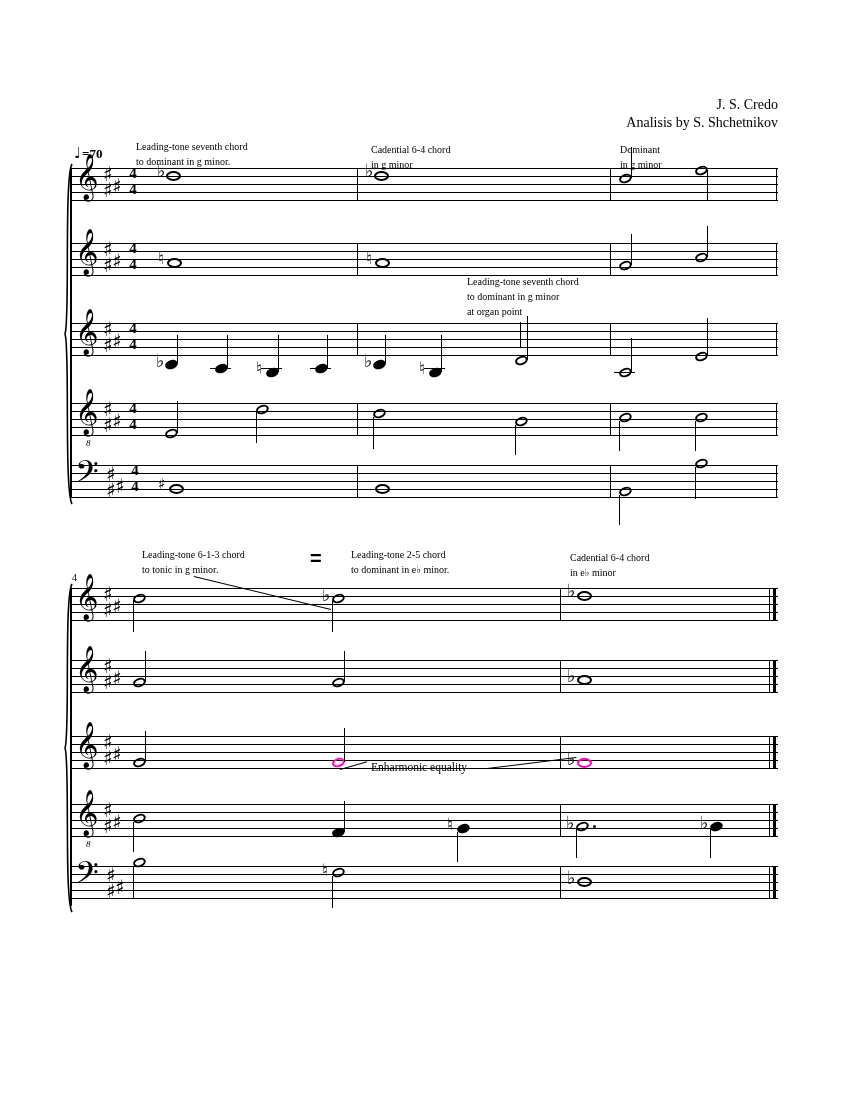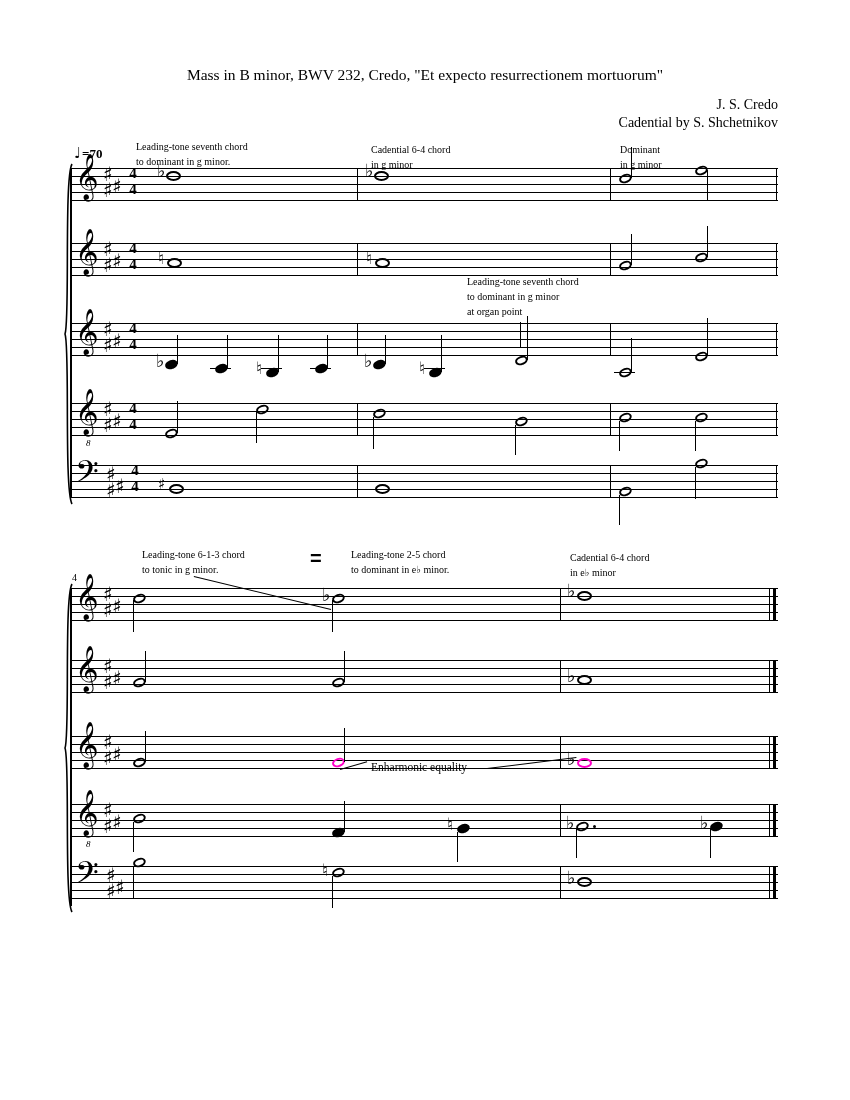--- a/index.html
+++ b/index.html
@@ -116,23 +116,22 @@
   .acc.shp{font-size:15px;}
 
   
   .lead{position:absolute;height:1px;background:#000;transform-origin:0 0;}
 </style>
 </head>
 <body>
 
 <div class="page">
 
-  <div class="subtitle">Mass in B minor, BWV 232, Credo, "Et expecto resurrectionem mortuorum"</div>
   <div class="composer">J. S. Credo</div>
-  <div class="analyst">Cadential by S. Shchetnikov</div>
+  <div class="analyst">Analisis by S. Shchetnikov</div>
 
   <div class="tempo" style="left:74px;top:146px;">
     <span class="qnote">♩</span>
       <span>=70</span>
   </div>
 
   <div class="annot" style="left:136px;top:139px;">Leading-tone seventh chord
 to dominant in g minor.</div>
   <div class="annot" style="left:371px;top:142px;">Cadential 6-4 chord
 in g minor</div>

